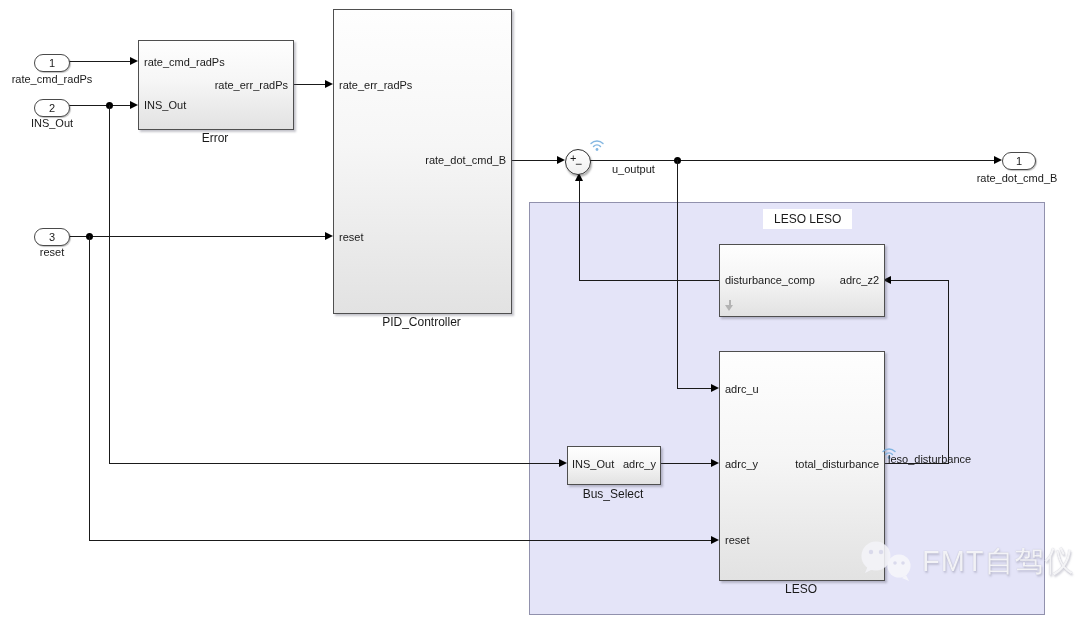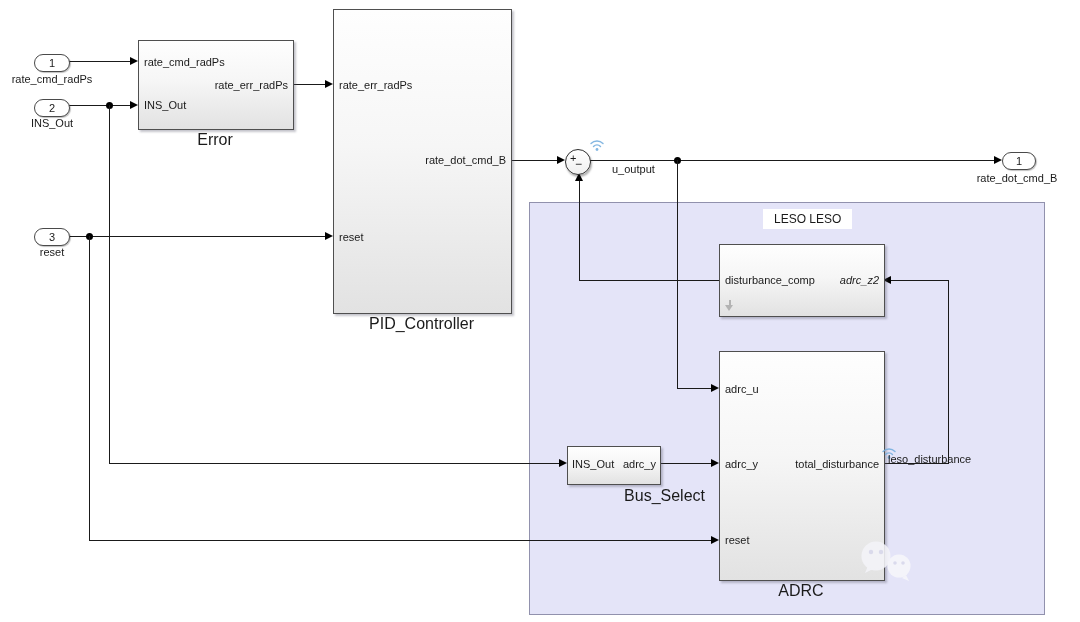--- a/index.html
+++ b/index.html
@@ -5,21 +5,21 @@
   html,body{margin:0;padding:0;background:#fff;}
   .canvas{position:relative;width:1080px;height:622px;background:#ffffff;overflow:hidden;
           font-family:"Liberation Sans",sans-serif;color:#1a1a1a;}
   .region{position:absolute;background:#e4e4f8;border:1px solid #9191ad;}
   .region-label{position:absolute;background:#ffffff;border:1px solid #fff;padding:2px 10px;
                 font-size:12px;white-space:nowrap;}
   .block{position:absolute;border:1px solid #4f4f4f;
          background:linear-gradient(180deg,#fefefe 0%,#f6f6f6 45%,#e2e2e2 100%);
          box-shadow:2px 2px 2px rgba(90,90,110,0.35);}
   .pin{position:absolute;font-size:11px;white-space:nowrap;line-height:13px;}
-  .blk-name{position:absolute;font-size:16px;text-align:center;white-space:nowrap;}
+  .blk-name{position:absolute;font-size:12px;text-align:center;white-space:nowrap;}
   .oval{position:absolute;width:34px;height:16px;border:1px solid #4a4a4a;border-radius:9px;
         background:#fff;font-size:11px;line-height:16px;text-align:center;
         box-shadow:1px 1px 1px rgba(0,0,0,0.25);}
   .oval-label{position:absolute;font-size:11px;text-align:center;white-space:nowrap;}
   .wh{position:absolute;height:1px;background:#1a1a1a;}
   .wv{position:absolute;width:1px;background:#1a1a1a;}
   .dot{position:absolute;width:7px;height:7px;border-radius:50%;background:#000;}
   .ar-r{position:absolute;width:0;height:0;border-top:4.5px solid transparent;
         border-bottom:4.5px solid transparent;border-left:8px solid #000;}
   .ar-l{position:absolute;width:0;height:0;border-top:4.5px solid transparent;
@@ -124,40 +124,40 @@
   </div>
   <svg class="badge" style="left:589px;top:139px;" viewBox="0 0 16 14">
     <path d="M4.5 7.5 A5 5 0 0 1 11.5 7.5" fill="none" stroke="#76aede" stroke-width="1.4" stroke-linecap="round" opacity="0.9"></path>
     <path d="M2 4.5 A8.5 8.5 0 0 1 14 4.5" fill="none" stroke="#76aede" stroke-width="1.4" stroke-linecap="round" opacity="0.9"></path>
     <circle cx="8" cy="10.5" r="1.4" fill="#76aede" opacity="0.9"></circle>
   </svg>
   <div class="sig" style="left:612px;top:163px;">u_output</div>
 
   <div class="block" style="left:719px;top:244px;width:164px;height:71px;">
     <span class="pin" style="left:5px;top:29px;">disturbance_comp</span>
-    <span class="pin" style="right:5px;top:29px;font-style:italic;">adrc_z2</span>
+    <span class="pin" style="right:5px;top:29px;">adrc_z2</span>
     <span class="dc-arrow">
       <span class="stem"></span>
         <span class="head"></span>
     </span>
   </div>
 
   <div class="block" style="left:567px;top:446px;width:92px;height:37px;">
     <span class="pin" style="left:4px;top:11px;">INS_Out</span>
     <span class="pin" style="right:4px;top:11px;">adrc_y</span>
   </div>
-  <div class="blk-name" style="left:553px;top:487px;width:152px;text-align:right;">Bus_Select</div>
+  <div class="blk-name" style="left:537px;top:487px;width:152px;">Bus_Select</div>
 
   <div class="block" style="left:719px;top:351px;width:164px;height:228px;">
     <span class="pin" style="left:5px;top:31px;">adrc_u</span>
     <span class="pin" style="left:5px;top:106px;">adrc_y</span>
     <span class="pin" style="left:5px;top:182px;">reset</span>
     <span class="pin" style="right:5px;top:106px;margin-left:39px;">total_disturbance</span>
   </div>
-  <div class="blk-name" style="left:719px;top:582px;width:164px;">ADRC</div>
+  <div class="blk-name" style="left:719px;top:582px;width:164px;">LESO</div>
 
   <svg class="badge" style="left:881px;top:447px;" viewBox="0 0 16 14">
     <path d="M4.5 7.5 A5 5 0 0 1 11.5 7.5" fill="none" stroke="#76aede" stroke-width="1.4" stroke-linecap="round" opacity="0.9"></path>
     <path d="M2 4.5 A8.5 8.5 0 0 1 14 4.5" fill="none" stroke="#76aede" stroke-width="1.4" stroke-linecap="round" opacity="0.9"></path>
     <circle cx="8" cy="10.5" r="1.4" fill="#76aede" opacity="0.9"></circle>
   </svg>
   <div class="sig" style="left:888px;top:453px;">leso_disturbance</div>
 
   <div class="wm" style="left:858px;top:538px;">
     <svg width="58" height="48" viewBox="0 0 58 48">
@@ -165,15 +165,16 @@
         <circle cx="18" cy="18" r="14.5" fill="#f4f4f9"></circle>
         <path d="M10 28 L7 35 L15 31 Z" fill="#f4f4f9"></path>
         <circle cx="13" cy="14" r="2.2" fill="#d9d9ec"></circle>
         <circle cx="23" cy="14" r="2.2" fill="#d9d9ec"></circle>
         <circle cx="41" cy="28" r="11.5" fill="#f7f7fb"></circle>
         <path d="M48 37 L51 43 L44 40 Z" fill="#f7f7fb"></path>
         <circle cx="37" cy="25" r="1.8" fill="#d9d9ec"></circle>
         <circle cx="45" cy="25" r="1.8" fill="#d9d9ec"></circle>
       </g>
     </svg>
+    <span class="wm-text">FMT自驾仪</span>
   </div>
 
 </div>
 
 </body></html>

